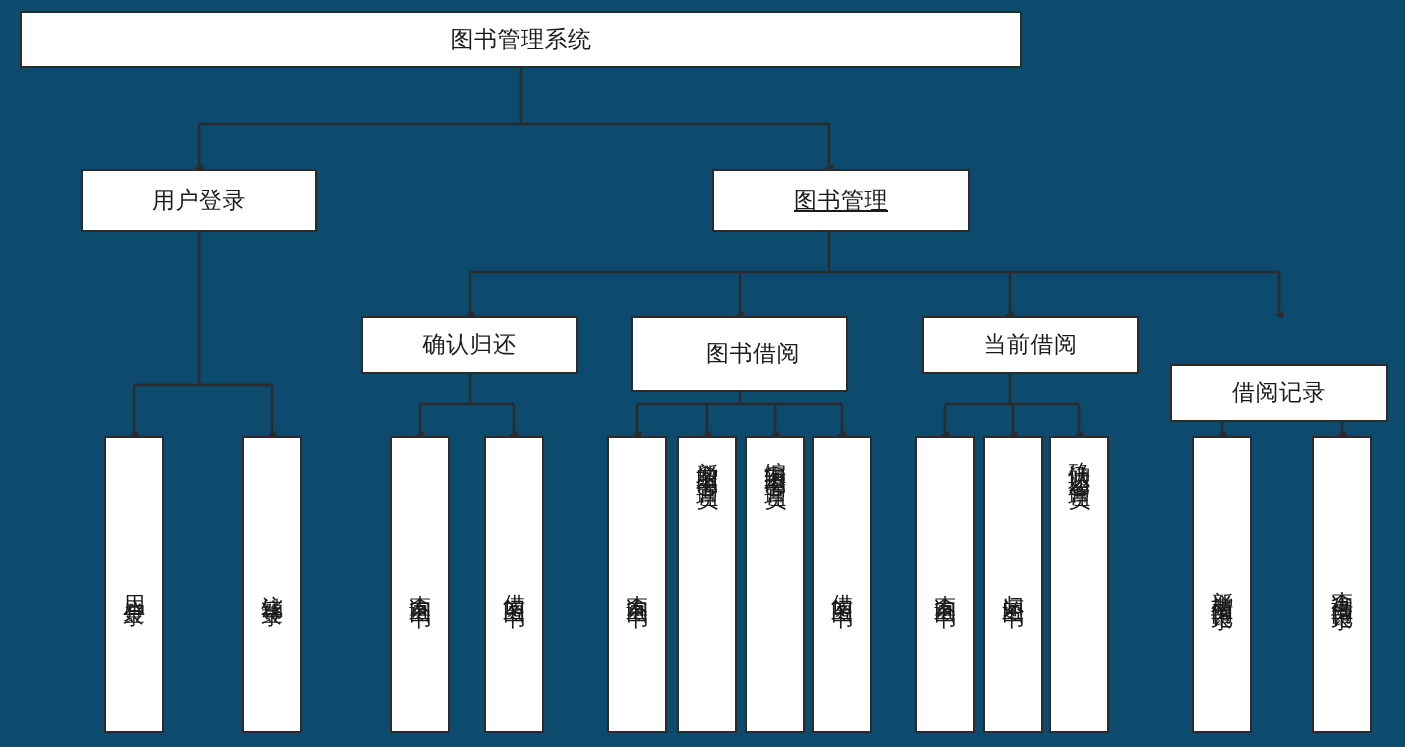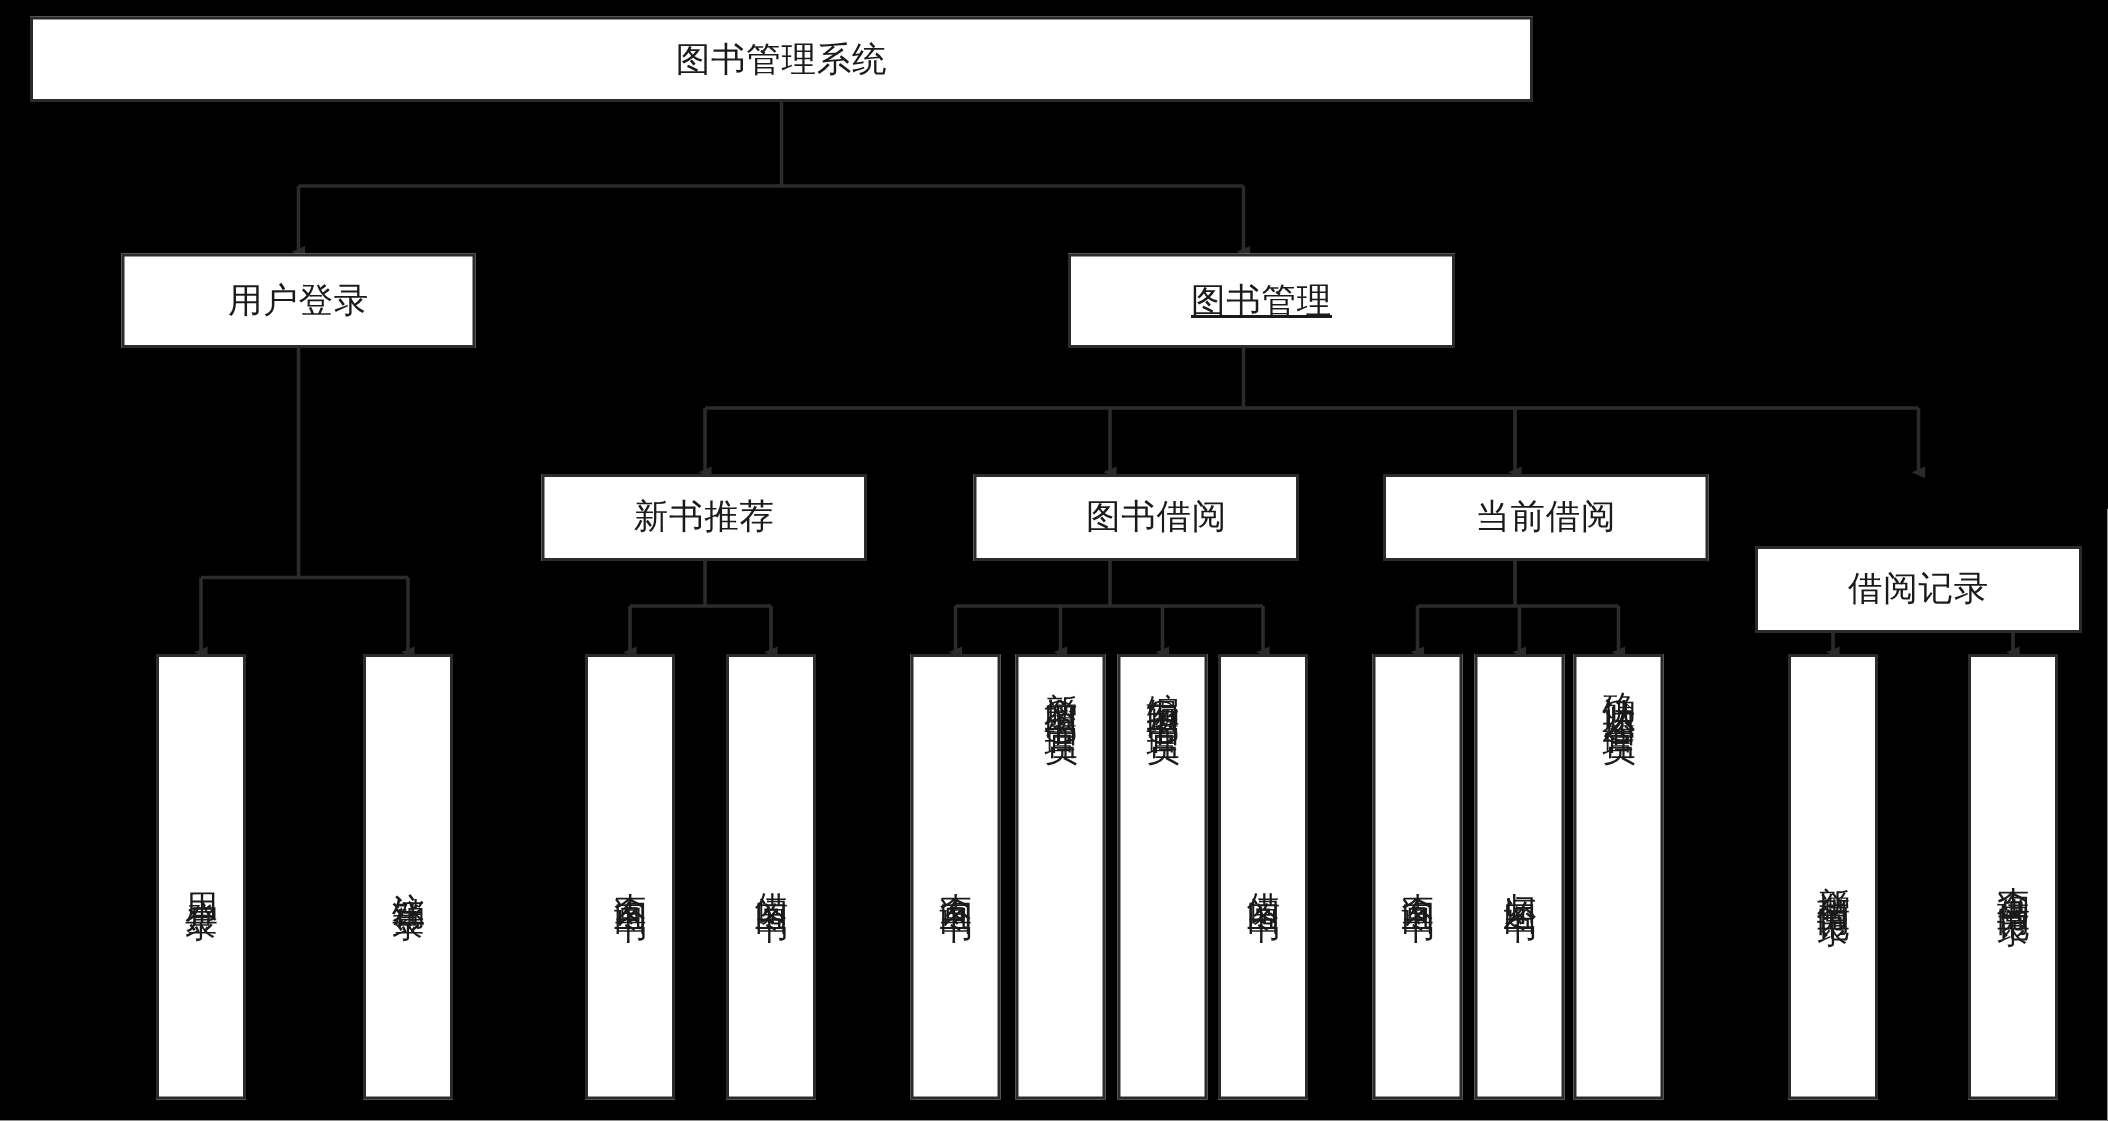--- a/index.html
+++ b/index.html
@@ -8,21 +8,21 @@
     padding: 0;
     background: #ffffff;
   }
   body {
     font-family: "Liberation Sans", "DejaVu Sans", sans-serif;
   }
   #canvas {
     position: relative;
     width: 1405px;
     height: 747px;
-    background: #000000;
+    background: #0c4a6e;
     overflow: hidden;
   }
   #edges {
     position: absolute;
     left: 0;
     top: 0;
     width: 1405px;
     height: 747px;
     pointer-events: none;
   }
@@ -130,23 +130,23 @@
       <div class="node horiz root" style="left: 20px; top: 11px; width: 1002px; height: 57px;">
         <span class="label">图书管理系统</span>
       </div>
       <div class="node horiz" style="left: 81px; top: 169px; width: 236px; height: 63px;">
         <span class="label">用户登录</span>
       </div>
       <div class="node horiz" style="left: 712px; top: 169px; width: 258px; height: 63px; text-decoration: underline;">
         <span class="label">图书管理</span>
       </div>
       <div class="node horiz" style="left: 361px; top: 316px; width: 217px; height: 58px;">
-        <span class="label">新书推荐</span>
+        <span class="label">确认归还</span>
       </div>
-      <div class="node horiz" style="left: 649px; top: 316px; width: 217px; height: 58px; padding-left: 27px;">
+      <div class="node horiz" style="left: 631px; top: 316px; width: 217px; height: 76px; padding-left: 27px;">
         <span class="label">图书借阅</span>
       </div>
       <div class="node horiz" style="left: 922px; top: 316px; width: 217px; height: 58px;">
         <span class="label">当前借阅</span>
       </div>
       <div class="node horiz" style="left: 1170px; top: 316px; width: 218px; height: 58px; margin-top: 48px;">
         <span class="label">借阅记录</span>
       </div>
       <div class="node vert" style="left: 104px; top: 436px; width: 60px; height: 297px;">
         <span class="label">用户登录</span>

